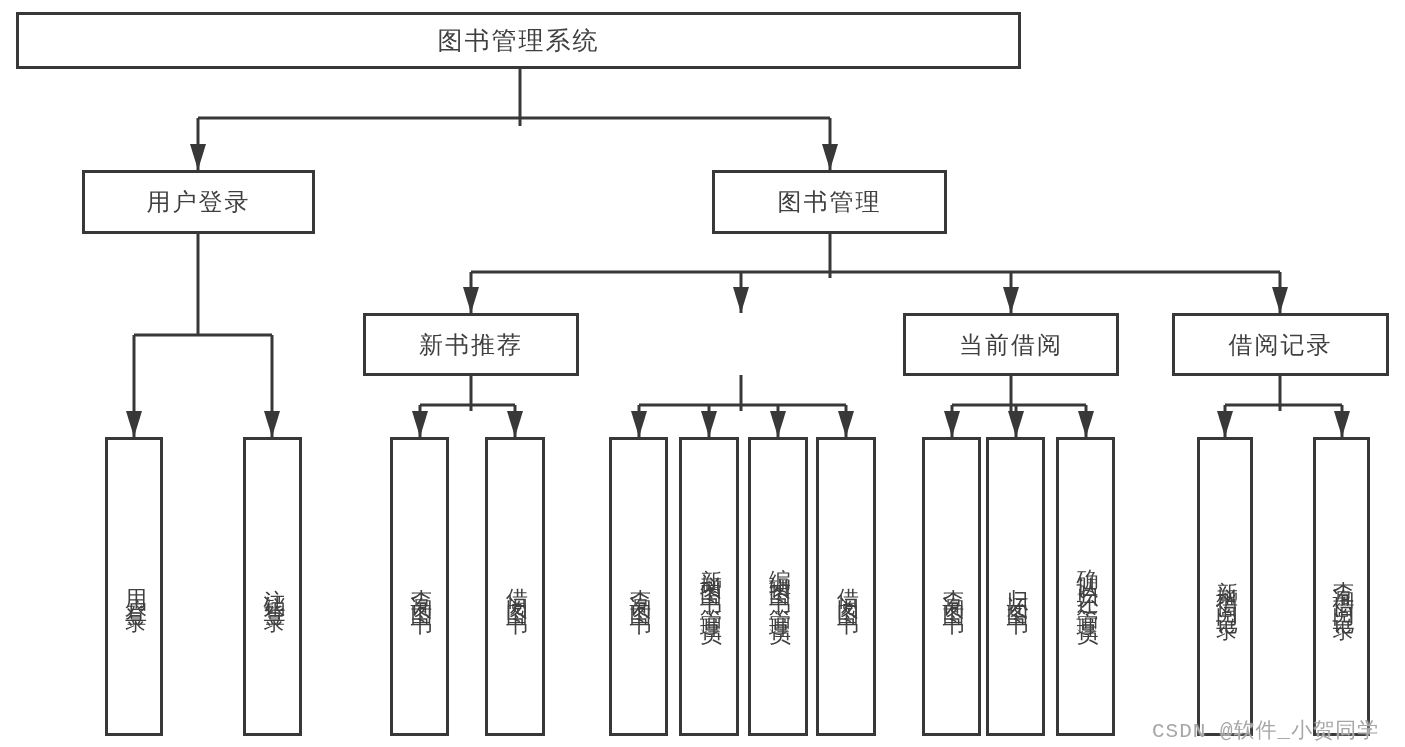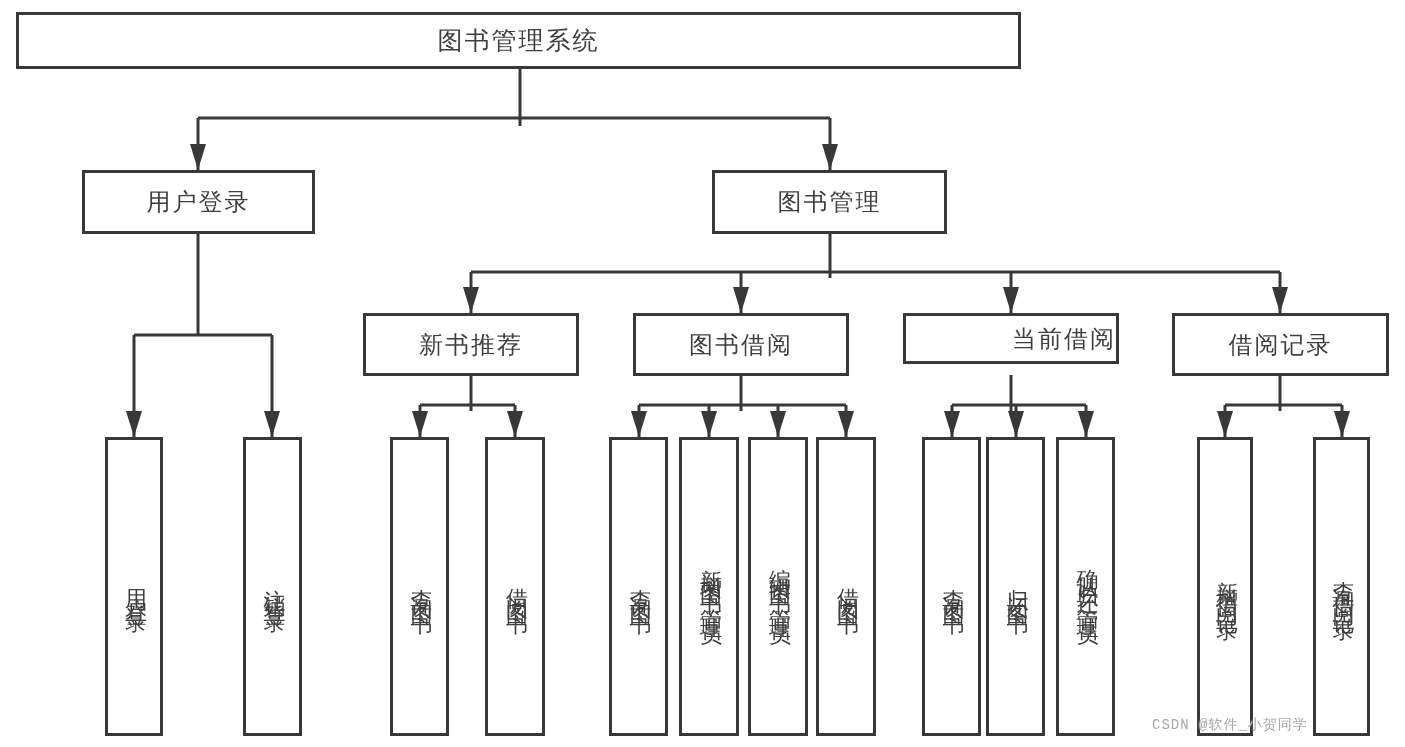--- a/index.html
+++ b/index.html
@@ -43,41 +43,41 @@
     line-height:1;
     white-space:normal;
     max-height:290px;
   }
   
   .n-root        {left:16px;  top:12px;  width:1005px; height:57px;}
   .n-user-login  {left:82px;  top:170px; width:233px;  height:64px;}
   .n-book-mgmt   {left:712px; top:170px; width:235px;  height:64px;}
   .n-new-books   {left:363px; top:313px; width:216px;  height:63px;}
   .n-book-borrow {left:633px; top:313px; width:216px;  height:63px;}
-  .n-current     {left:903px; top:313px; width:216px;  height:51px;justify-content:flex-end;}
+  .n-current     {left:903px; top:313px; width:216px;  height:63px;}
   .n-records     {left:1172px;top:313px; width:217px;  height:63px;}
   .lf            {top:437px;  height:299px;}
   .l-login       {left:105px; width:58px;}
   .l-logout      {left:243px; width:59px;}
   .l-nb-query    {left:390px; width:59px;}
   .l-nb-borrow   {left:485px; width:60px;}
   .l-bb-query    {left:609px; width:59px;}
   .l-bb-add      {left:679px; width:60px;}
   .l-bb-edit     {left:748px; width:60px;}
   .l-bb-borrow   {left:816px; width:60px;}
   .l-cb-query    {left:922px; width:59px;}
   .l-cb-return   {left:986px; width:59px;}
   .l-cb-confirm  {left:1056px;width:59px;}
   .l-br-add      {left:1197px;width:56px;}
   .l-br-query    {left:1313px;width:57px;}
   #watermark{
     position:absolute;
     left:1152px;top:716px;
     width:253px;
-    font-size:14px;
+    font-size:21px;
     letter-spacing:1px;
     color:var(--wm);
     text-shadow:0 0 2px #ffffff;
     white-space:nowrap;
     z-index:5;
   }
 </style>
 </head>
 <body>
 
@@ -138,23 +138,20 @@
   <div class="node branch n-user-login">
     <span class="lbl">用户登录</span>
   </div>
   <div class="node branch n-new-books">
     <span class="lbl">新书推荐</span>
   </div>
 
   <div class="node branch n-book-mgmt">
     <span class="lbl">图书管理</span>
   </div>
-  <div class="node branch n-book-borrow">
-    <span class="lbl">图书借阅</span>
-  </div>
   <div class="node branch n-current">
     <span class="lbl">当前借阅</span>
   </div>
   <div class="node branch n-records">
     <span class="lbl">借阅记录</span>
   </div>
 
   <div class="node leaf lf l-login">
     <span class="lbl">用户登录</span>
   </div>

